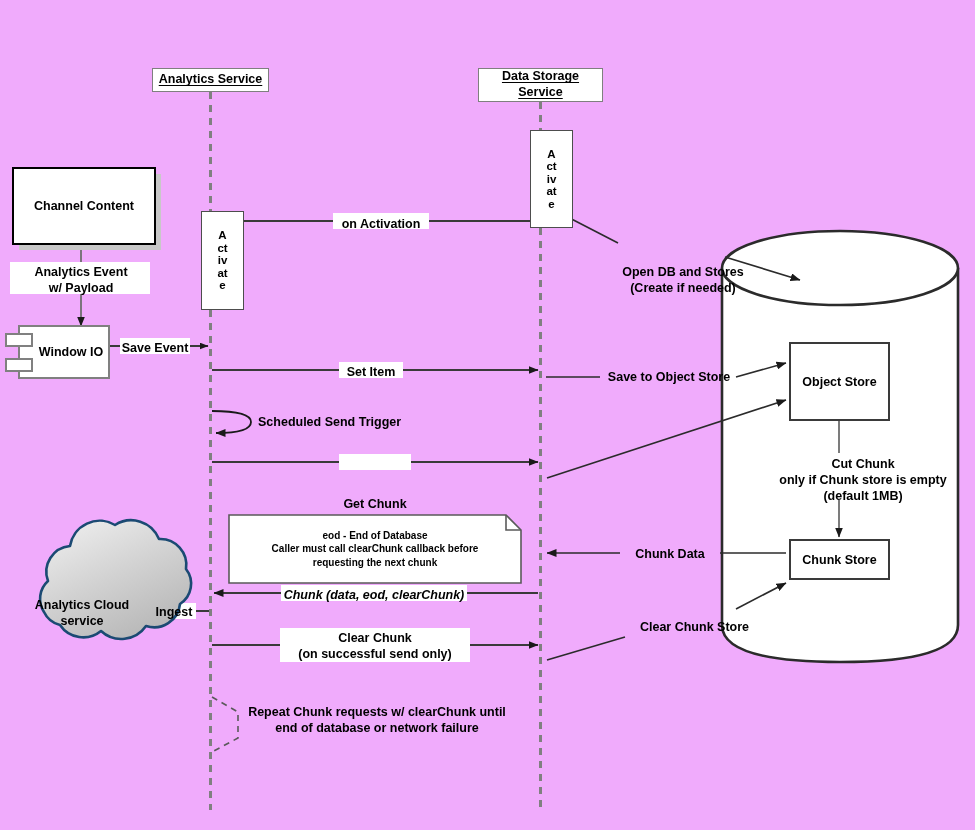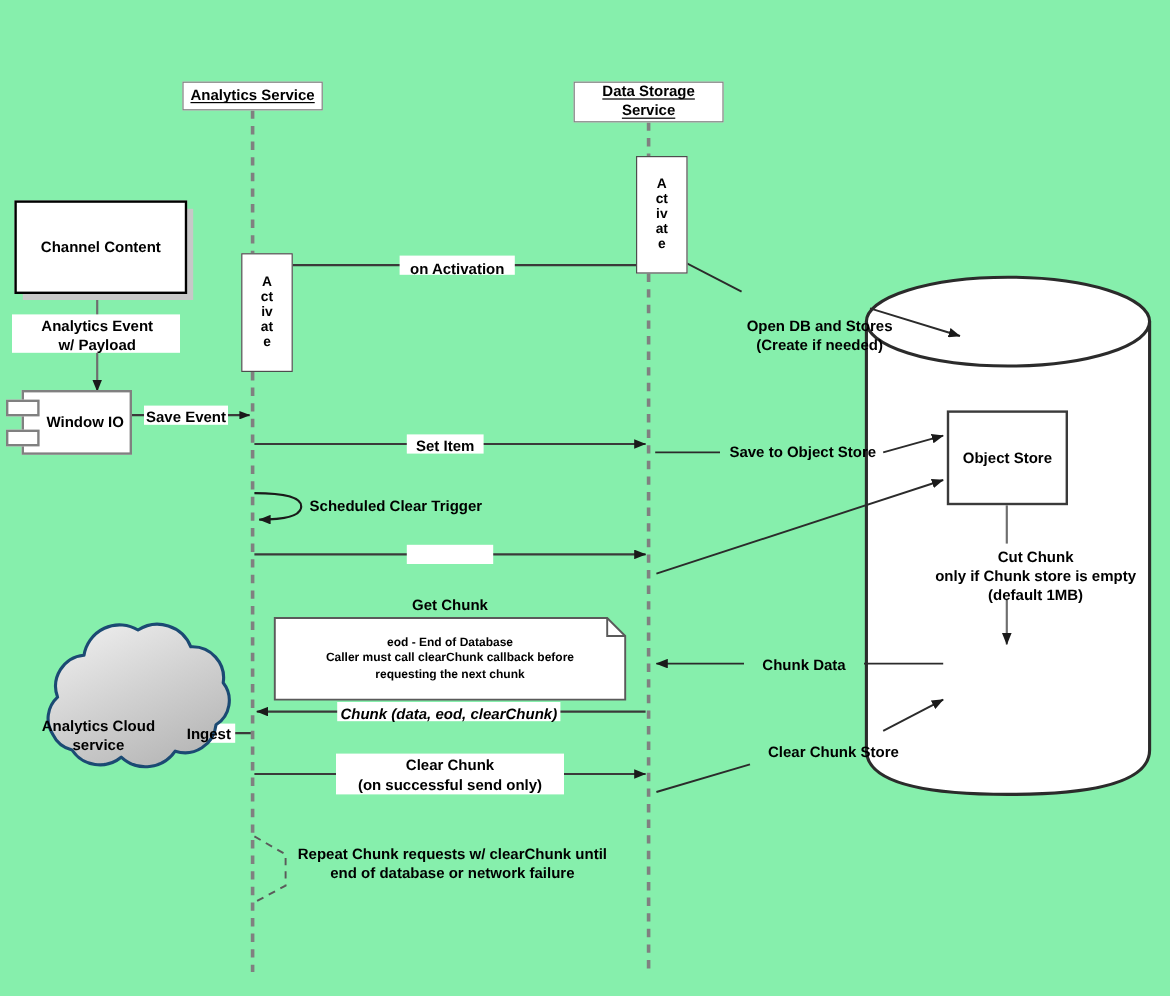--- a/index.html
+++ b/index.html
@@ -4,21 +4,21 @@
 <style>
   html, body {
     margin: 0;
     padding: 0;
     background: #ffffff;
   }
   #canvas {
     position: relative;
     width: 975px;
     height: 830px;
-    background: #86efac;
+    background: #f0abfc;
     font-family: "Liberation Sans", sans-serif;
     overflow: hidden;
   }
   svg.layer {
     position: absolute;
     left: 0;
     top: 0;
     width: 975px;
     height: 830px;
   }
@@ -283,38 +283,41 @@
   <div class="component-box" style="left:18px; top:325px; width:92px; height:54px;">
     <span style="margin-left:14px;">Window IO</span>
   </div>
   <div class="component-tab" style="left:5px; top:333px; width:28px; height:14px;"></div>
   <div class="component-tab" style="left:5px; top:358px; width:28px; height:14px;"></div>
 
   <div class="store-box" style="left:789px; top:342px; width:101px; height:79px;">
     <span>Object Store</span>
   </div>
 
+  <div class="store-box" style="left:789px; top:539px; width:101px; height:41px;">
+    <span>Chunk Store</span>
+  </div>
 
   <div class="cloud-label" style="left:17px; top:598px; white-space:pre-line;">Analytics Cloud
 service</div>
 
   <div class="note-box" style="left:229px; top:515px; width:292px; height:68px; white-space:pre-line;">eod - End of Database
 Caller must call clearChunk callback before
 requesting the next chunk</div>
 
   <div class="lbl" style="left:333px; top:216px; width:96px;">on Activation</div>
 
   <div class="lbl" style="left:11px; top:264px; width:140px; white-space:pre-line;">Analytics Event
 w/ Payload</div>
 
   <div class="lbl" style="left:120px; top:340px; width:70px;">Save Event</div>
 
   <div class="lbl" style="left:339px; top:364px; width:64px;">Set Item</div>
 
-  <div class="lbl" style="left:258px; top:414px; width:150px; text-align:left;">Scheduled Clear Trigger</div>
+  <div class="lbl" style="left:258px; top:414px; width:150px; text-align:left;">Scheduled Send Trigger</div>
 
   <div class="lbl" style="left:339px; top:456px; width:72px;margin-top:40px;">Get Chunk</div>
 
   <div class="lbl" style="left:281px; top:587px; width:186px;font-style:italic;">Chunk (data, eod, clearChunk)</div>
 
   <div class="lbl" style="left:152px; top:604px; width:44px;">Ingest</div>
 
   <div class="lbl" style="left:280px; top:630px; width:190px; white-space:pre-line;">Clear Chunk
 (on successful send only)</div>
 

